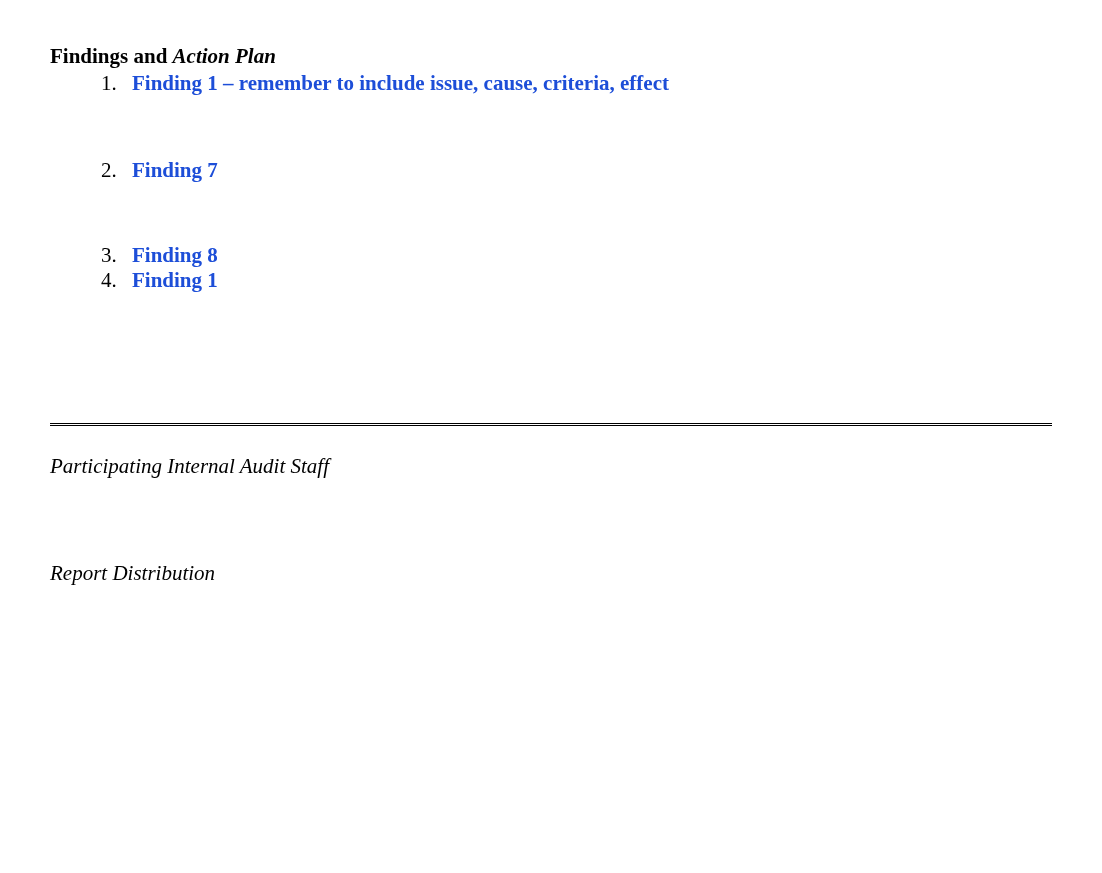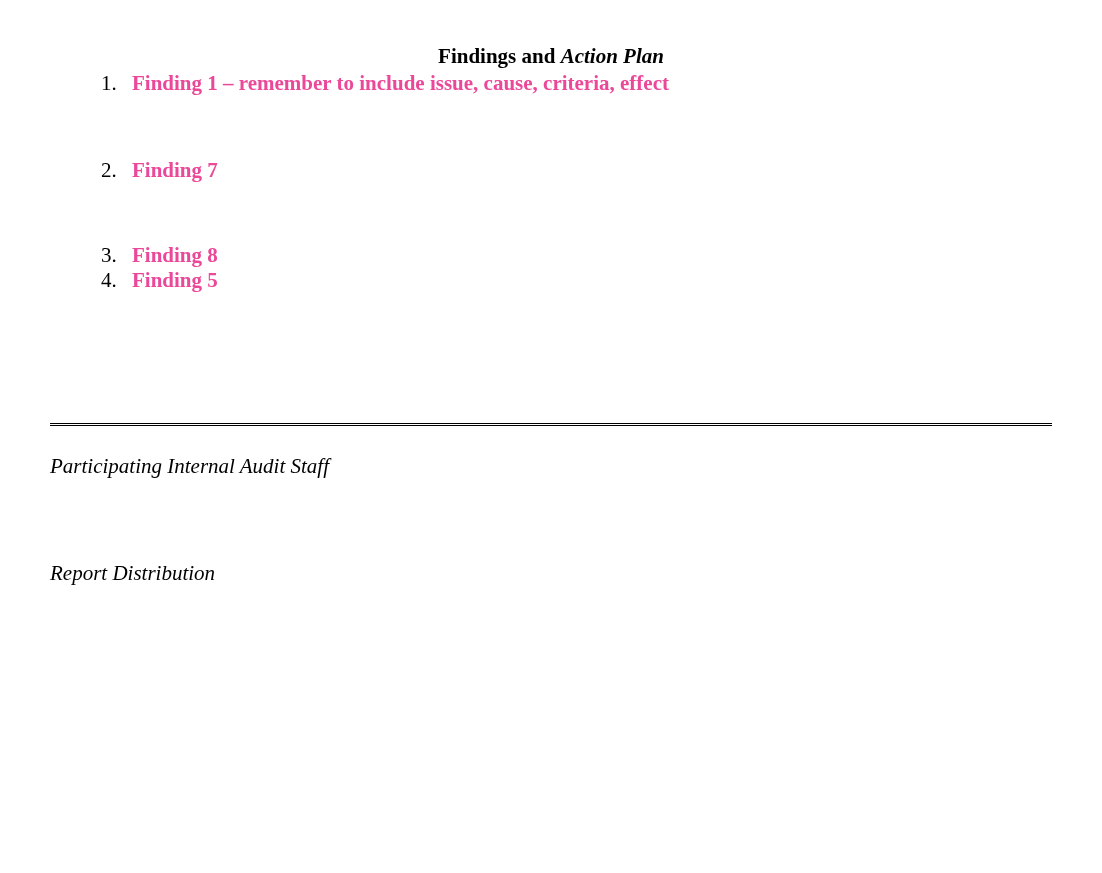--- a/index.html
+++ b/index.html
@@ -8,38 +8,37 @@
       font-family: "Times New Roman", Times, serif;
       width: 1102px;
       height: 873px;
       padding: 44px 50px 0 50px;
       color: #000;
     }
     .heading {
       font-size: 21px;
       font-weight: bold;
       margin-bottom: 2px;
-      text-align: center;
     }
     .heading .italic { font-style: italic; }
     ol.findings {
       list-style: decimal;
       margin-left: 72px;
       font-size: 21px;
     }
     ol.findings li {
       padding-left: 10px;
       margin-bottom: 0;
     }
     ol.findings li::marker {
       color: #000;
       font-weight: normal;
     }
     ol.findings li .red {
-      color: #ec4899;
+      color: #1d4ed8;
       font-weight: bold;
     }
     .gap-large { height: 62px; }
     .gap-med { height: 60px; }
     .divider {
       border: none;
       border-top: 3px double #000;
       margin-top: 130px;
       margin-bottom: 28px;
       width: 100%;
@@ -59,20 +58,20 @@
 </div>
 
 <ol class="findings">
   <li><span class="red">Finding 1 – remember to include issue, cause, criteria, effect</span>
     <div class="gap-large"></div>
   </li>
   <li><span class="red">Finding 7</span>
     <div class="gap-med"></div>
   </li>
   <li><span class="red">Finding 8</span></li>
-  <li><span class="red">Finding 5</span></li>
+  <li><span class="red">Finding 1</span></li>
 </ol>
 
 <hr class="divider">
 
 <div class="section-subheading">Participating Internal Audit Staff</div>
 
 <div class="section-subheading">Report Distribution</div>
 
 </body></html>

